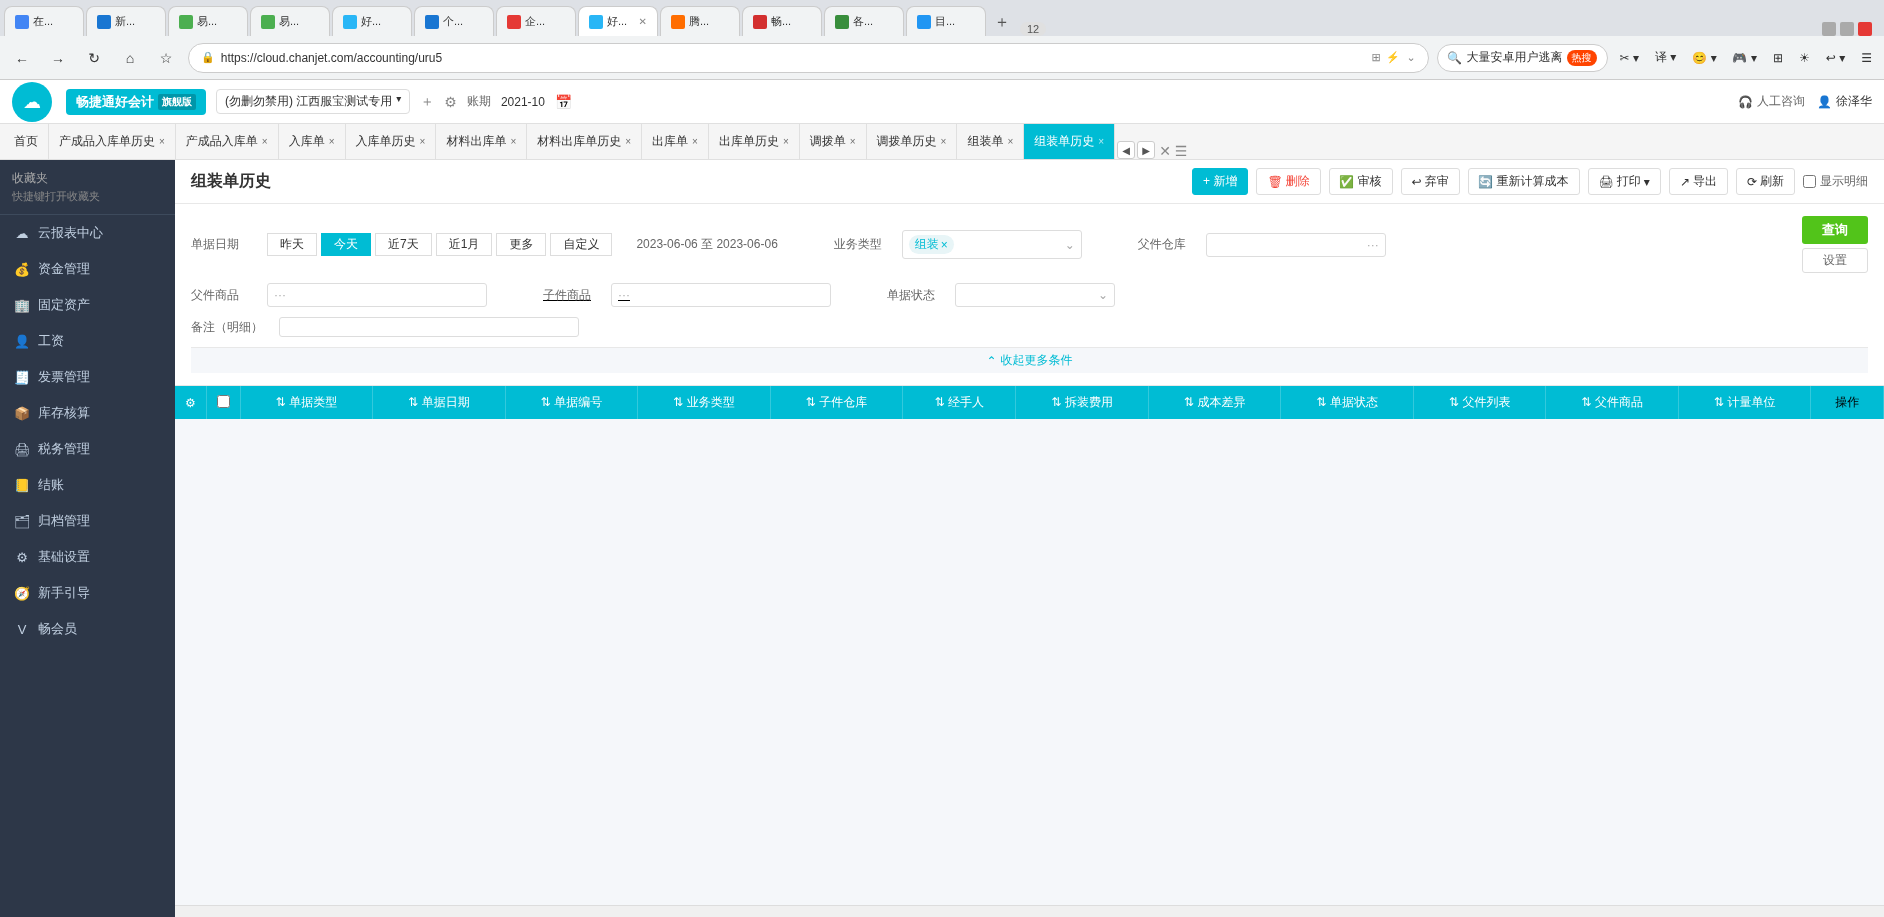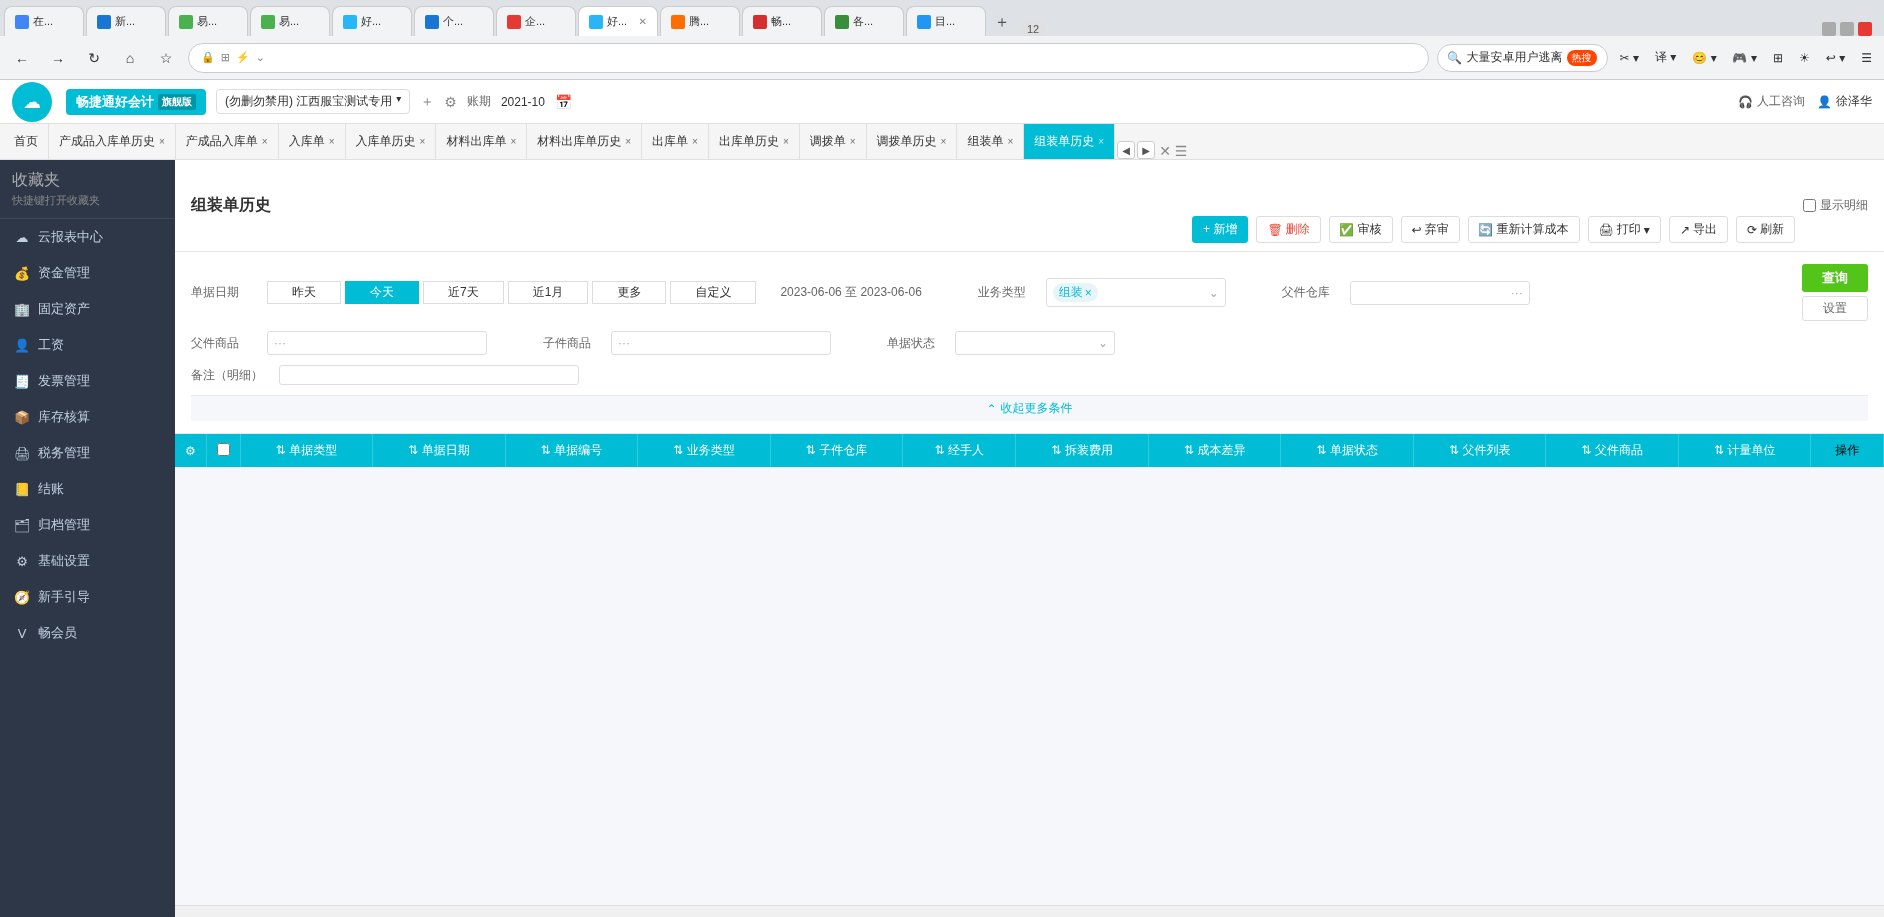--- a/index.html
+++ b/index.html
@@ -43,45 +43,45 @@
     .nav-tab-close { font-size: 10px; cursor: pointer; opacity: 0.7; }
     .nav-arrows { display: flex; align-items: center; gap: 2px; margin-left: 2px; }
     .nav-arrow { width: 18px; height: 18px; display: flex; align-items: center; justify-content: center; cursor: pointer; border: 1px solid #ccc; border-radius: 3px; font-size: 10px; color: #555; background: #fff; }
 
     
     .main-layout { display: flex; flex: 1; overflow: hidden; }
 
     
     .sidebar { width: 175px; background: #2d3748; display: flex; flex-direction: column; flex-shrink: 0; }
     .sidebar-favorites { padding: 10px 12px; border-bottom: 1px solid #3d4a5c; }
-    .sidebar-fav-title { color: #aaa; font-size: 16px; cursor: pointer; }
+    .sidebar-fav-title { color: #aaa; font-size: 12px; cursor: pointer; }
     .sidebar-fav-sub { color: #888; font-size: 11px; margin-top: 2px; cursor: pointer; }
     .sidebar-menu { flex: 1; overflow-y: auto; }
     .sidebar-item { display: flex; align-items: center; padding: 9px 14px; color: #c0cfe0; font-size: 13px; cursor: pointer; gap: 8px; }
     .sidebar-item .icon { width: 16px; text-align: center; flex-shrink: 0; }
 
     
     .content-area { flex: 1; background: #f5f7fa; overflow: hidden; display: flex; flex-direction: column; }
 
     
     .page-header { display: flex; align-items: center; padding: 8px 16px; background: #fff; border-bottom: 1px solid #e8e8e8; }
     .page-title { font-size: 16px; font-weight: bold; color: #333; }
     .page-actions { margin-left: auto; display: flex; align-items: center; gap: 8px; }
-    .action-btn { display: flex; align-items: center; gap: 3px; padding: 4px 10px; border-radius: 3px; font-size: 12px; cursor: pointer; border: 1px solid #ddd; background: #fff; color: #333; margin-top: 48px; }
+    .action-btn { display: flex; align-items: center; gap: 3px; padding: 4px 10px; border-radius: 3px; font-size: 12px; cursor: pointer; border: 1px solid #ddd; background: #fff; color: #333; }
     .action-btn.primary { background: #00bcd4; color: #fff; border-color: #00bcd4; }
     .action-btn.danger { color: #f44336; }
     .show-detail { display: flex; align-items: center; gap: 4px; font-size: 12px; color: #666; }
 
     
     .filter-area { background: #fff; padding: 12px 16px; border-bottom: 1px solid #e8e8e8; }
     .filter-row { display: flex; align-items: center; gap: 16px; margin-bottom: 10px; }
     .filter-row:last-child { margin-bottom: 0; }
     .filter-label { font-size: 12px; color: #666; white-space: nowrap; min-width: 60px; }
     .filter-date-btns { display: flex; align-items: center; gap: 4px; }
-    .date-btn { padding: 2px 24px; border-radius: 0; font-size: 12px; cursor: pointer; border: 1px solid #ddd; background: #fff; color: #333; }
+    .date-btn { padding: 2px 12px; border-radius: 0; font-size: 12px; cursor: pointer; border: 1px solid #ddd; background: #fff; color: #333; }
     .date-btn.active { background: #00bcd4; color: #fff; border-color: #00bcd4; }
     .date-range { font-size: 12px; color: #666; margin-left: 8px; }
     .filter-tag-box { display: flex; align-items: center; border: 1px solid #ddd; border-radius: 3px; padding: 4px 6px; min-width: 120px; background: #fff; gap: 4px; }
     .filter-tag { background: #e8f5f7; color: #00bcd4; padding: 1px 6px; border-radius: 10px; font-size: 12px; display: flex; align-items: center; gap: 2px; }
     .filter-input { border: 1px solid #ddd; border-radius: 3px; padding: 2px 8px; font-size: 12px; min-width: 160px; outline: none; }
     .collapse-btn { display: flex; align-items: center; justify-content: center; padding: 4px 0; background: #f5f7fa; cursor: pointer; font-size: 12px; color: #00bcd4; gap: 4px; border-top: 1px solid #e8e8e8; }
 
     
     .table-container { flex: 1; overflow: auto; }
     .data-table { width: 100%; border-collapse: collapse; }
@@ -158,20 +158,21 @@
   </div>
 
   <div class="browser-toolbar">
     <button class="nav-btn">←</button>
     <button class="nav-btn">→</button>
     <button class="nav-btn">↻</button>
     <button class="nav-btn">⌂</button>
     <button class="nav-btn">☆</button>
     <div class="address-bar">
       <span class="lock">🔒</span>
+      <span class="address-text">https://cloud.chanjet.com/accounting/uru5</span>
       <span style="font-size:11px;color:#888;">⊞</span>
       <span style="font-size:11px;color:#888;">⚡</span>
       <span style="font-size:11px;color:#888;">⌄</span>
     </div>
     <div class="search-box">
       <span>🔍</span>
       <span>大量安卓用户逃离</span>
       <span class="hot-tag">热搜</span>
     </div>
     <div class="toolbar-icon-btn">✂ ▾</div>
@@ -415,21 +416,21 @@
             <button style="background:#fff;color:#666;border:1px solid #ddd;border-radius:3px;padding:3px 20px;font-size:12px;cursor:pointer;">设置</button>
           </div>
         </div>
 
         <div class="filter-row">
           <span class="filter-label">父件商品</span>
           <div class="filter-tag-box" style="min-width:220px;">
             <span style="font-size:12px;color:#aaa;">···</span>
           </div>
 
-          <div style="margin-left:40px;display:flex;align-items:center;gap:8px;">
+          <div style="margin-left:40px;display:flex;align-items:center;gap:8px;text-decoration:underline;">
             <span class="filter-label">子件商品</span>
             <div class="filter-tag-box" style="min-width:220px;">
               <span style="font-size:12px;color:#aaa;">···</span>
             </div>
           </div>
 
           <div style="margin-left:40px;display:flex;align-items:center;gap:8px;">
             <span class="filter-label">单据状态</span>
             <div class="filter-tag-box" style="min-width:160px;">
               <span style="margin-left:auto;font-size:12px;color:#aaa;">⌄</span>

